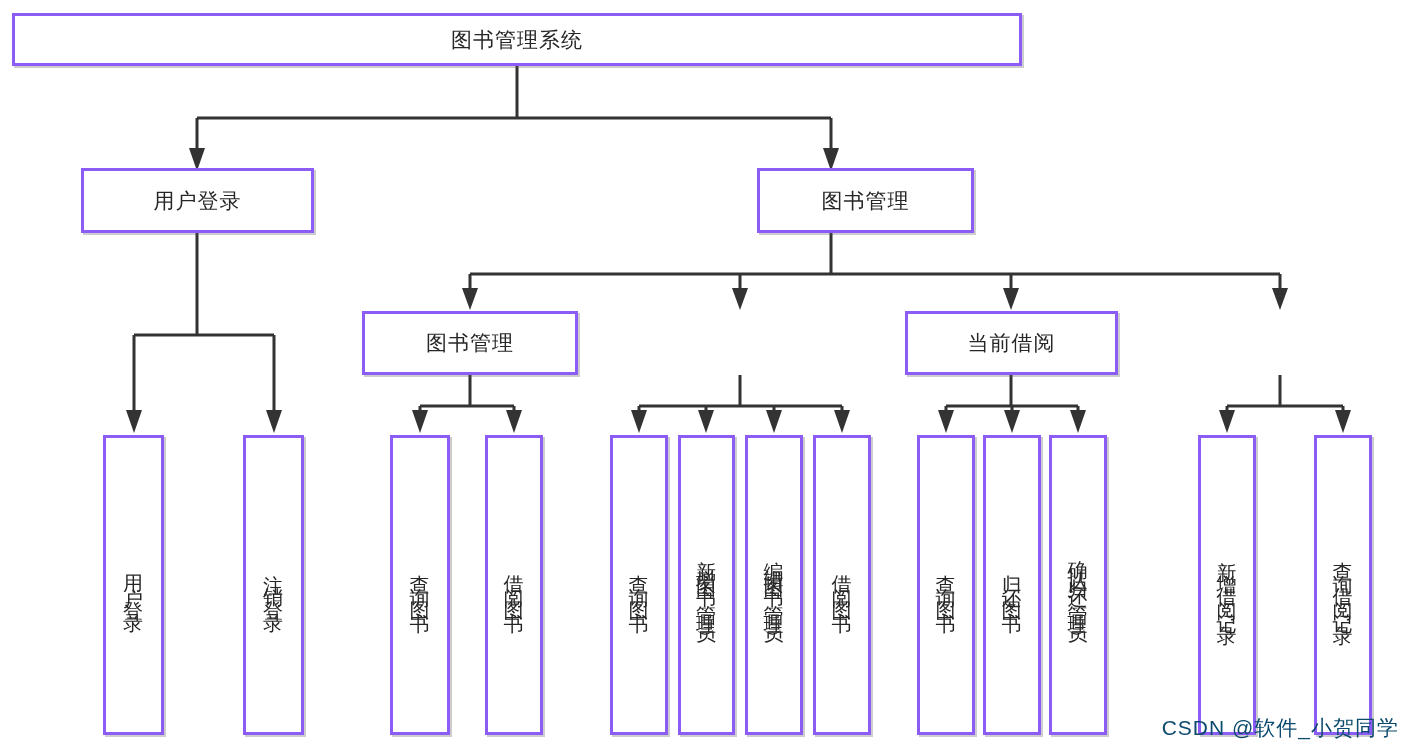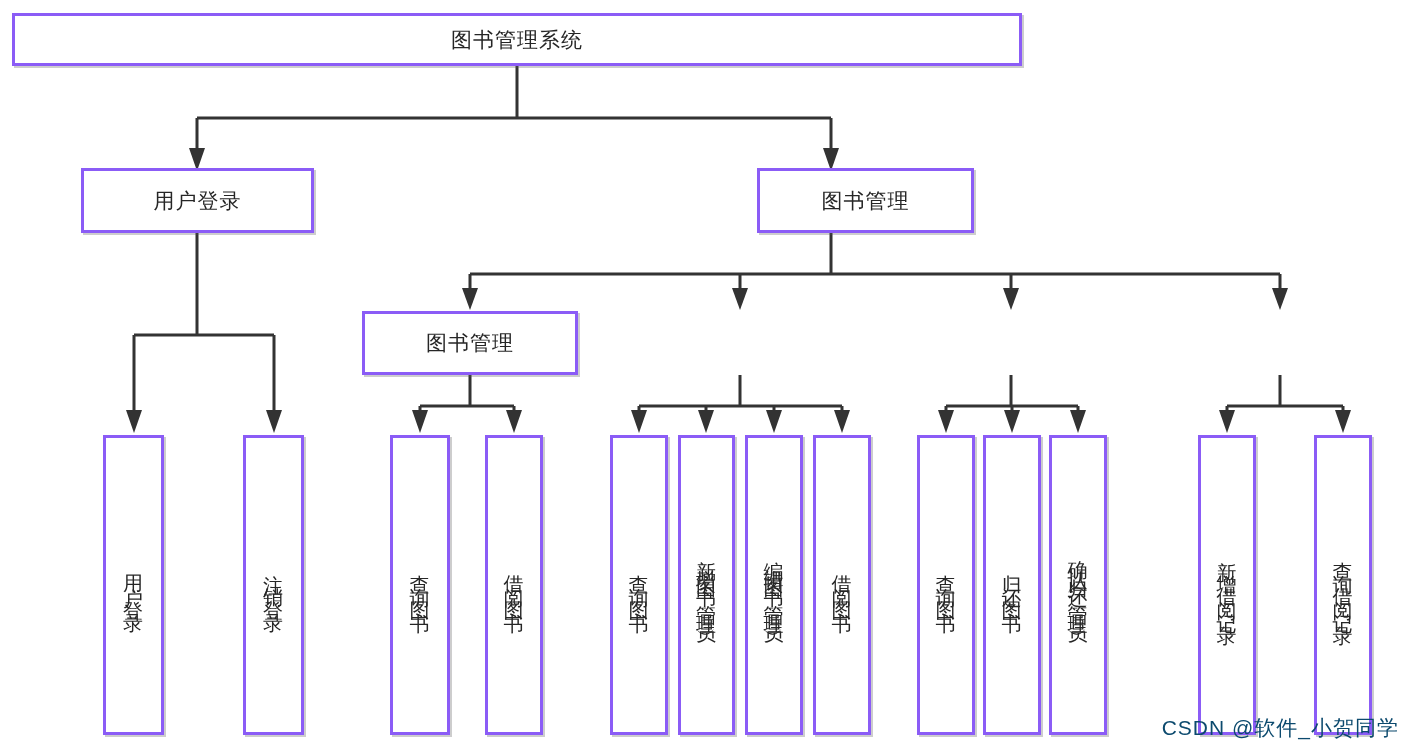--- a/index.html
+++ b/index.html
@@ -87,20 +87,23 @@
   <div class="node hlabel" style="left:81px; top:168px; width:233px; height:65px;">
     <span>用户登录</span>
   </div>
   <div class="node hlabel" style="left:757px; top:168px; width:217px; height:65px;">
     <span>图书管理</span>
   </div>
 
   <div class="node hlabel" style="left:362px; top:311px; width:216px; height:64px;">
     <span>图书管理</span>
   </div>
+  <div class="node hlabel" style="left:905px; top:311px; width:213px; height:64px;">
+    <span>当前借阅</span>
+  </div>
 
   <div class="node leaf" style="left:103px; top:435px; width:61px; height:300px;">
     <span class="vlabel">用户登录</span>
   </div>
   <div class="node leaf" style="left:243px; top:435px; width:61px; height:300px;">
     <span class="vlabel">注销登录</span>
   </div>
 
   <div class="node leaf" style="left:390px; top:435px; width:60px; height:300px;">
     <span class="vlabel">查询图书</span>

